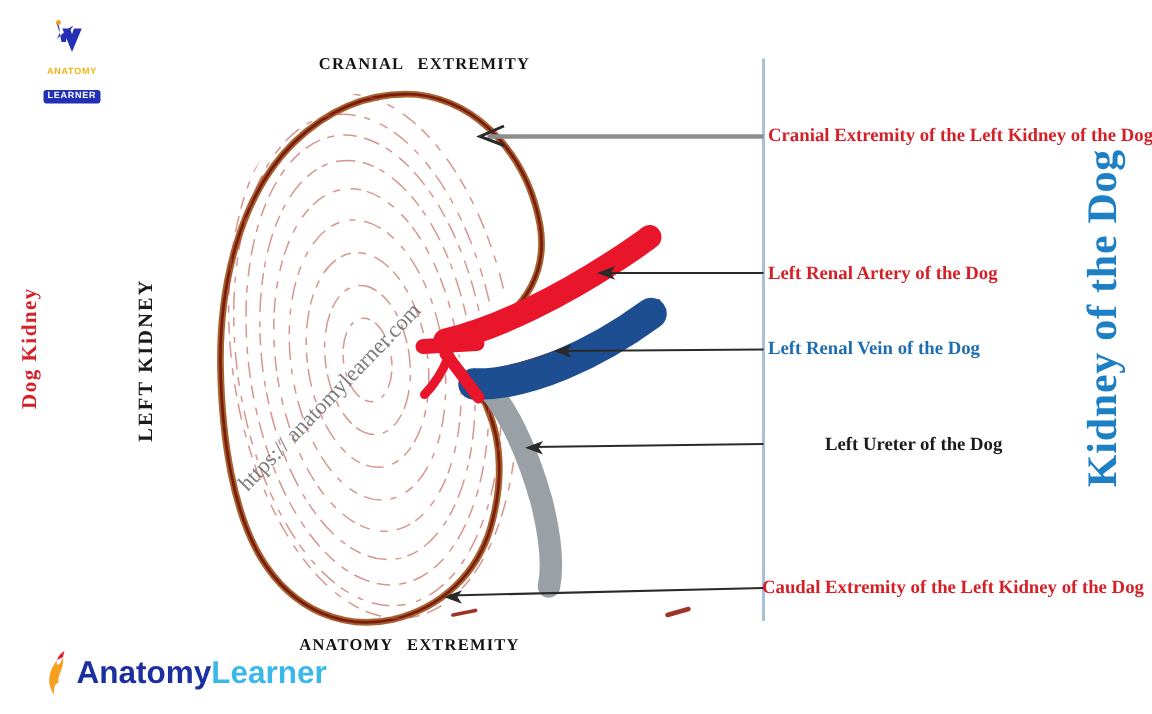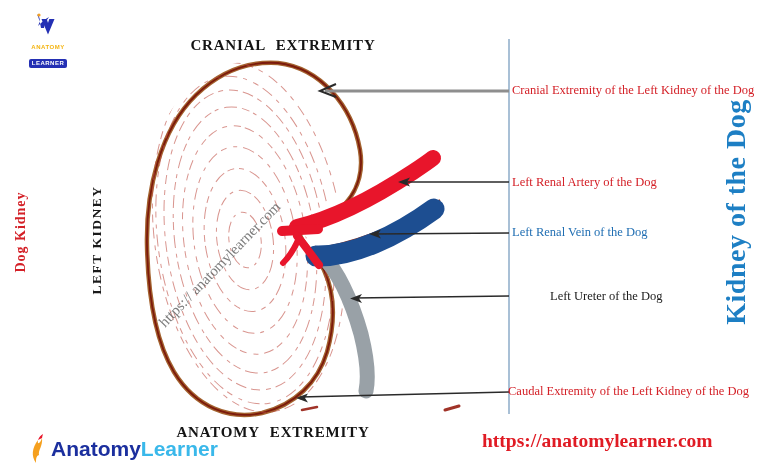--- a/index.html
+++ b/index.html
@@ -5,30 +5,30 @@
   html,body{margin:0;padding:0;background:#fff;}
   .canvas{
     position:relative;width:768px;height:476px;background:#ffffff;overflow:hidden;
     font-family:"Liberation Serif","DejaVu Serif",serif;
   }
   
   .mini-logo{position:absolute;left:22px;top:12px;width:52px;text-align:center;}
   .mini-logo .row1{font-family:"Liberation Sans",sans-serif;font-size:6px;font-weight:bold;color:#f4b410;letter-spacing:.5px;line-height:7px;}
   .mini-logo .row2{font-family:"Liberation Sans",sans-serif;font-size:6px;font-weight:bold;color:#ffffff;background:#2430b4;border-radius:2px;display:inline-block;padding:1px 3px;letter-spacing:.5px;line-height:7px;}
   
-  .cap{position:absolute;font-weight:bold;color:#141414;font-size:15px;letter-spacing:.8px;word-spacing:6px;text-align:center;}
+  .cap{position:absolute;font-weight:bold;color:#141414;font-size:11px;letter-spacing:.8px;word-spacing:6px;text-align:center;}
   .cap-top{left:178px;top:37px;width:210px;}
   .cap-bottom{left:168px;top:424px;width:210px;}
   
   .vlabel{position:absolute;white-space:nowrap;font-weight:bold;transform:translate(-50%,-50%) rotate(-90deg);}
   .v-red{left:21px;top:232px;color:#d42027;font-size:14px;letter-spacing:1px;}
   .v-black{left:97px;top:240px;color:#1a1a1a;font-size:13.5px;letter-spacing:1.5px;}
   .v-title{left:736px;top:212px;color:#1d7fc4;font-size:28px;letter-spacing:.5px;}
   
-  .ann{position:absolute;left:512px;font-weight:normal;font-size:12.5px;white-space:nowrap;}
+  .ann{position:absolute;left:512px;font-weight:bold;font-size:12.5px;white-space:nowrap;}
   .ann-red{color:#d42027;}
   .ann-blue{color:#1e6db2;}
   .ann-black{color:#1a1a1a;margin-left:38px;}
   .ann-1{top:83px;}
   .ann-2{top:175px;}
   .ann-3{top:225px;}
   .ann-4{top:289px;}
   .ann-5{top:384px;left:508px;}
   
   .art{position:absolute;left:0;top:0;}
@@ -137,15 +137,14 @@
 
   <div class="footer-brand">
     <svg width="22" height="30" viewBox="0 0 22 30">
       <path d="M10 29 C5 22, 6 14, 12 6 C11 11, 14 10, 16 4 C17 12, 12 16, 13 21 C10 22, 10 25, 10 29 Z" fill="#f5a01e"></path>
       <path d="M12 6 C13 3, 15 1, 17 0 C16 3, 16 5, 16 4 Z" fill="#e8152b"></path>
     </svg>
     <span class="p1">Anatomy</span>
       <span class="p2">Learner</span>
   </div>
 
-  <div class="footer-url">https://anatomylearner.com</div>
 
 </div>
 
 </body></html>

